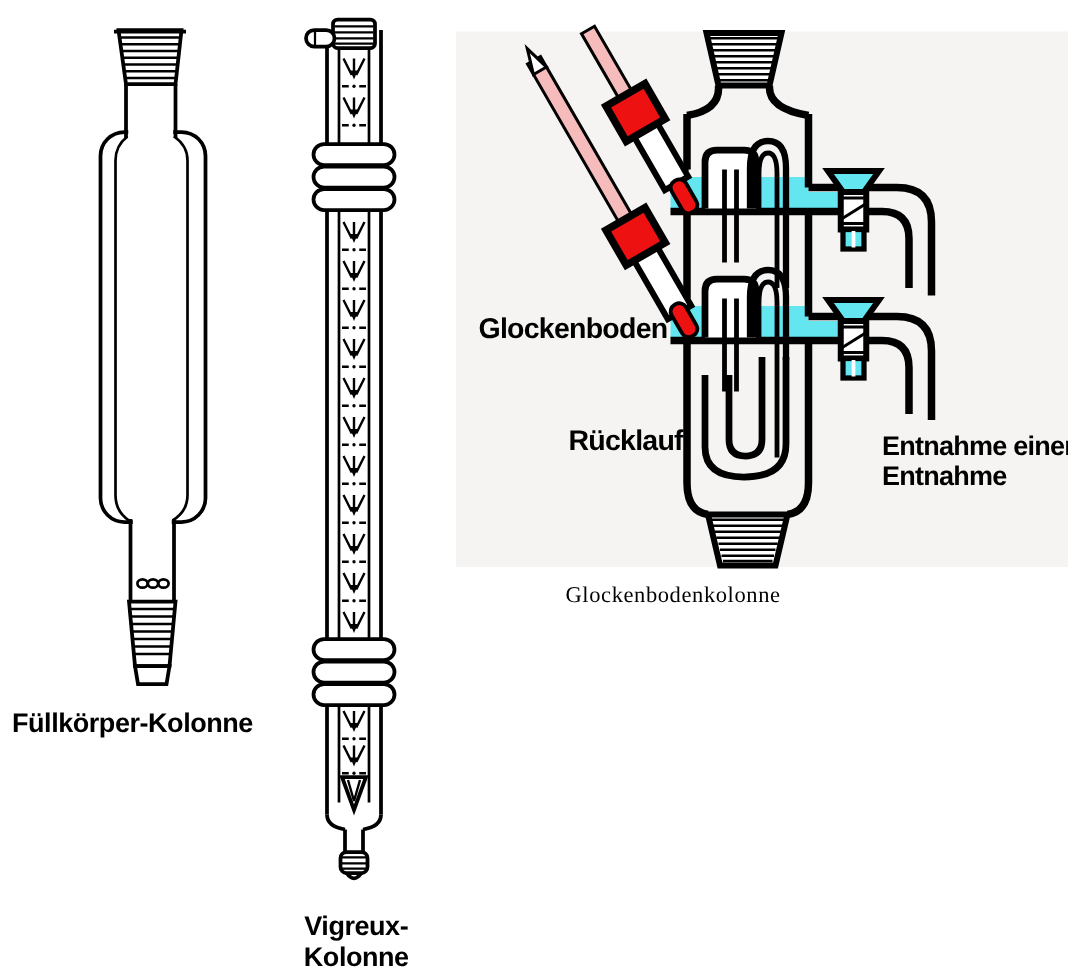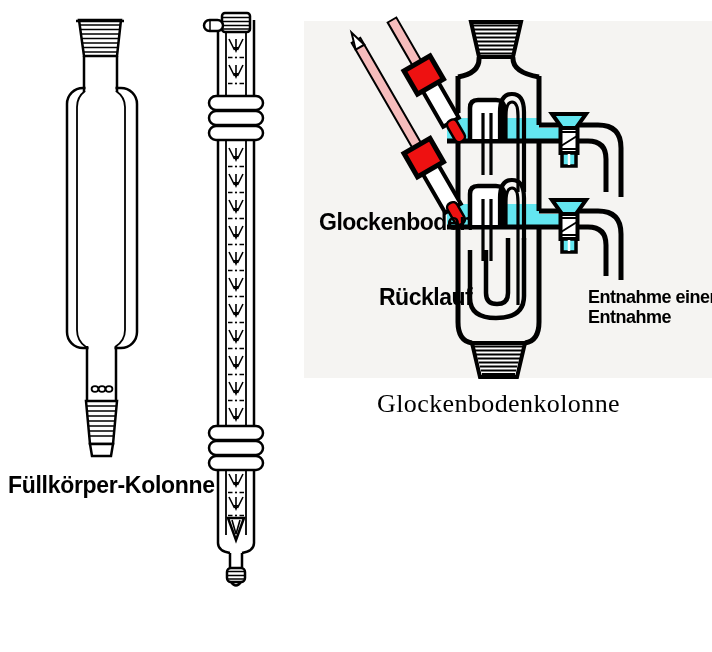--- a/index.html
+++ b/index.html
@@ -1,23 +1,23 @@
 <!DOCTYPE html>
 <html><head>
 <meta charset="utf-8">
 <style>
   html,body{margin:0;padding:0;background:#fff;}
   #stage{position:relative;width:712px;height:652px;background:#ffffff;overflow:hidden;
          font-family:"Liberation Sans", sans-serif;color:#000;}
   svg{position:absolute;display:block;}
   .lbl{position:absolute;white-space:pre;}
-  .lbl-plain{font-size:23px;font-weight:600;letter-spacing:-0.3px;}
-  .lbl-bold{font-size:23px;font-weight:700;letter-spacing:-0.5px;}
+  .lbl-plain{font-size:18px;font-weight:600;letter-spacing:-0.3px;}
+  .lbl-bold{font-size:19px;font-weight:700;letter-spacing:-0.5px;}
   .lbl-bold-sm{font-size:18px;font-weight:700;letter-spacing:-0.5px;line-height:20px;}
-  .caption-serif{font-family:"Liberation Serif", serif;font-size:26px;letter-spacing:0.4px;}
+  .caption-serif{font-family:"Liberation Serif", serif;font-size:15px;letter-spacing:0.4px;}
   .center{text-align:center;}
 </style>
 </head>
 <body>
 
 <div id="stage">
 
   <svg style="left:0;top:0" width="180" height="465" viewBox="0 0 180 465">
     <g stroke="#000" fill="none" stroke-width="2.5">
 
@@ -180,20 +180,21 @@
     <g transform="translate(392,20) rotate(-30)">
       <rect fill="#F6BCBC" stroke="#000" stroke-width="2" x="-5" y="0" width="10" height="125"></rect>
       <rect x="-9" y="76" width="18" height="42" fill="#fff" stroke="#000" stroke-width="4"></rect>
       <rect fill="#EE1111" stroke="#000" stroke-width="5" x="-15" y="50" width="30" height="27"></rect>
       <rect fill="#EE1111" stroke="#000" stroke-width="2.5" x="-5.5" y="116" width="11" height="24" rx="5"></rect>
     </g>
   </svg>
 
   <div class="lbl lbl-plain" style="left:8px;top:472px">Füllkörper-Kolonne</div>
 
+  <div class="lbl lbl-plain center" style="left:175px;top:607px;width:125px;line-height:21px"><span>Vigreux-</span><br><span>Kolonne</span></div>
 
   <div class="lbl lbl-bold" style="left:319px;top:209px">Glockenboden</div>
 
   <div class="lbl lbl-bold" style="left:379px;top:284px">Rücklauf</div>
 
   <div class="lbl lbl-bold-sm" style="left:588px;top:287px"><span>Entnahme einer</span><br><span>Entnahme</span></div>
 
   <div class="lbl caption-serif" style="left:377px;top:389px">Glockenbodenkolonne</div>
 
 </div>

